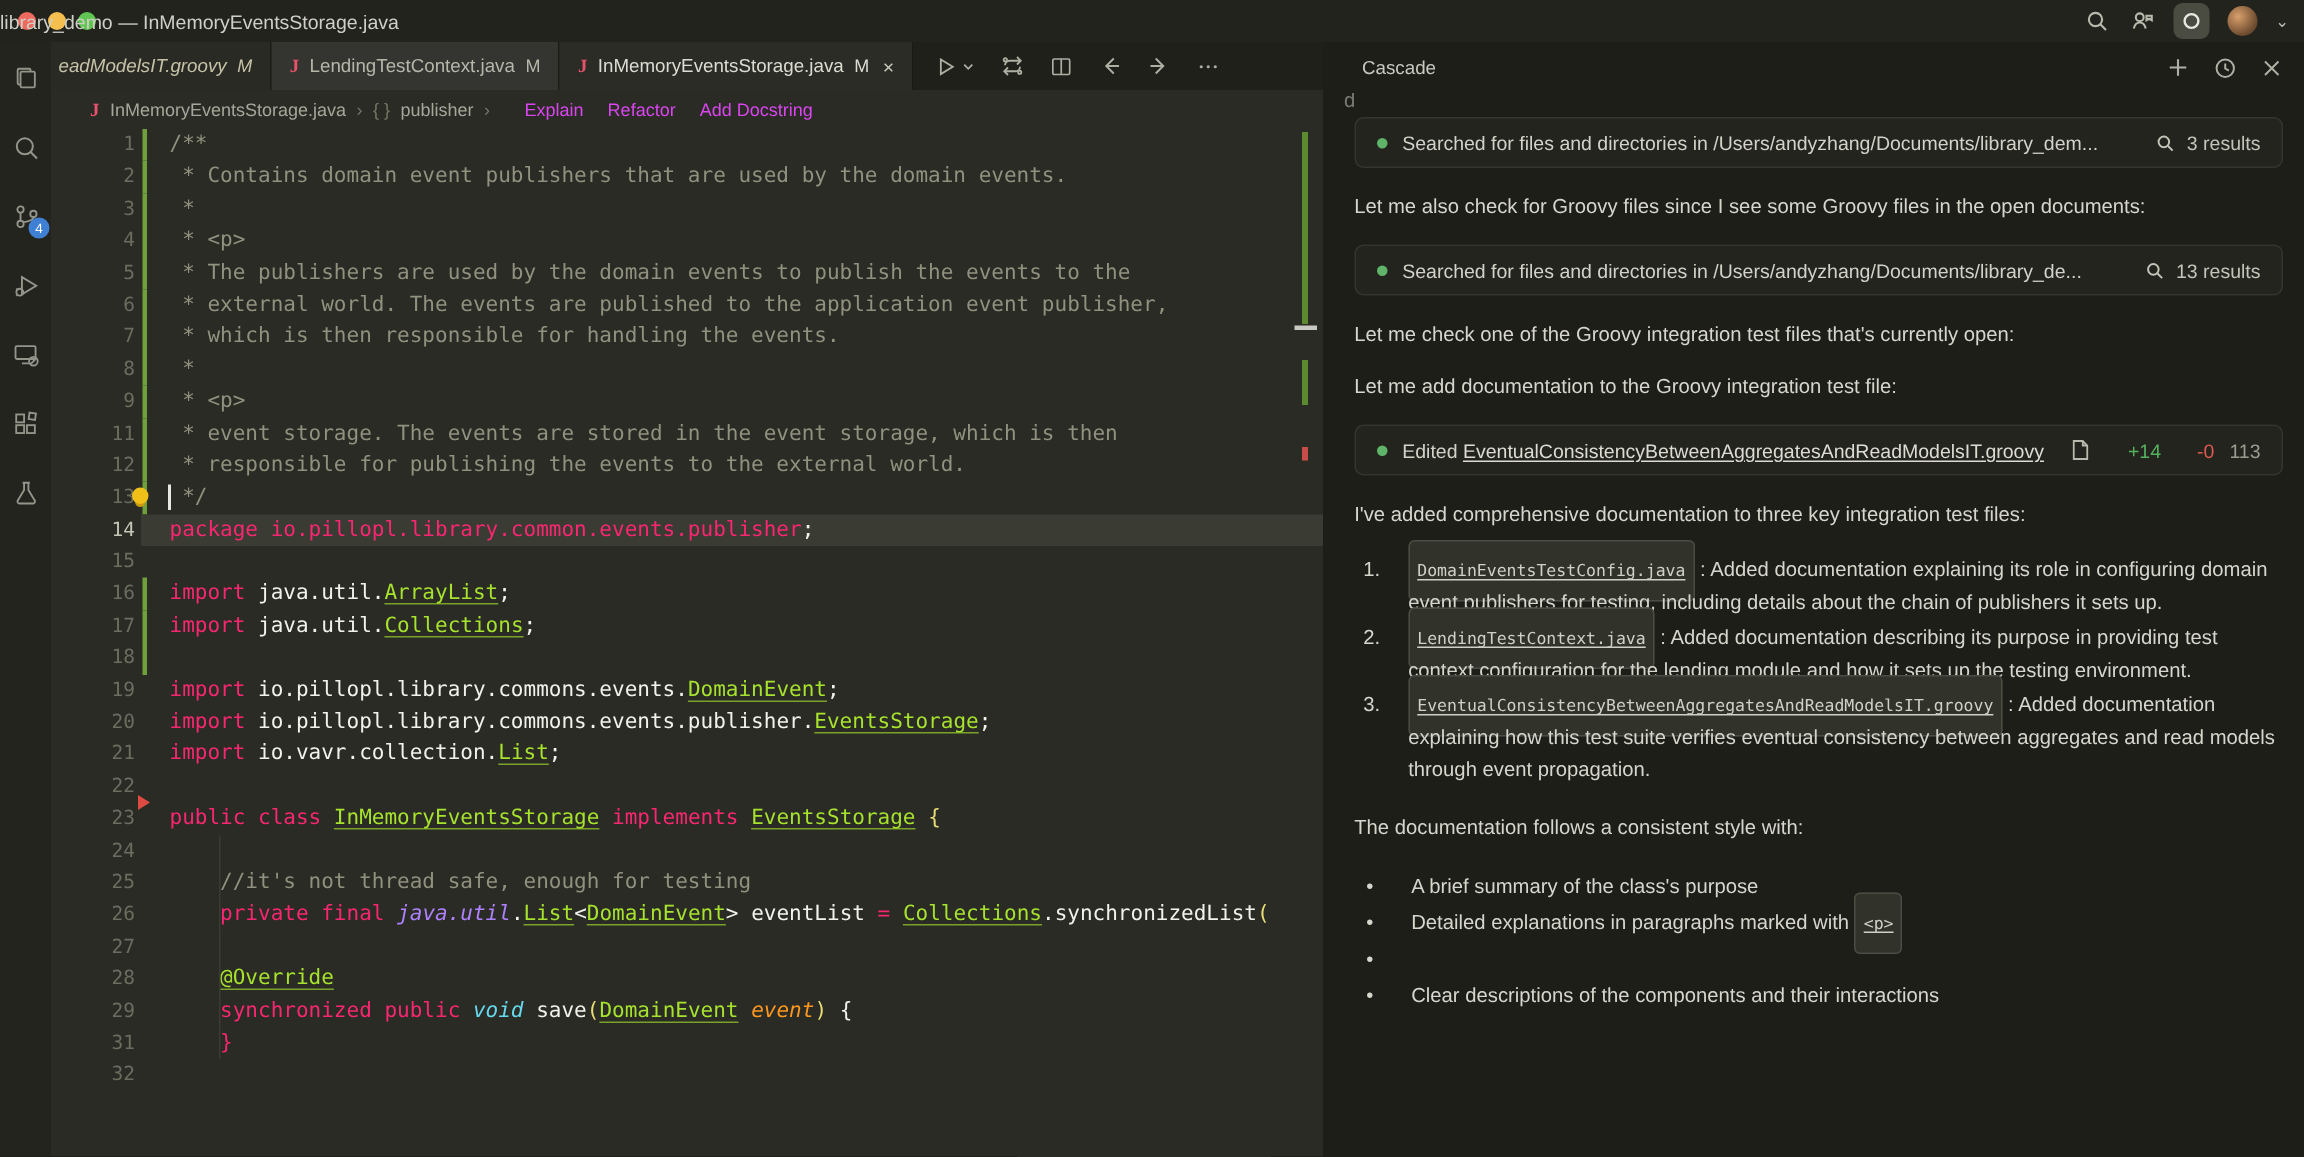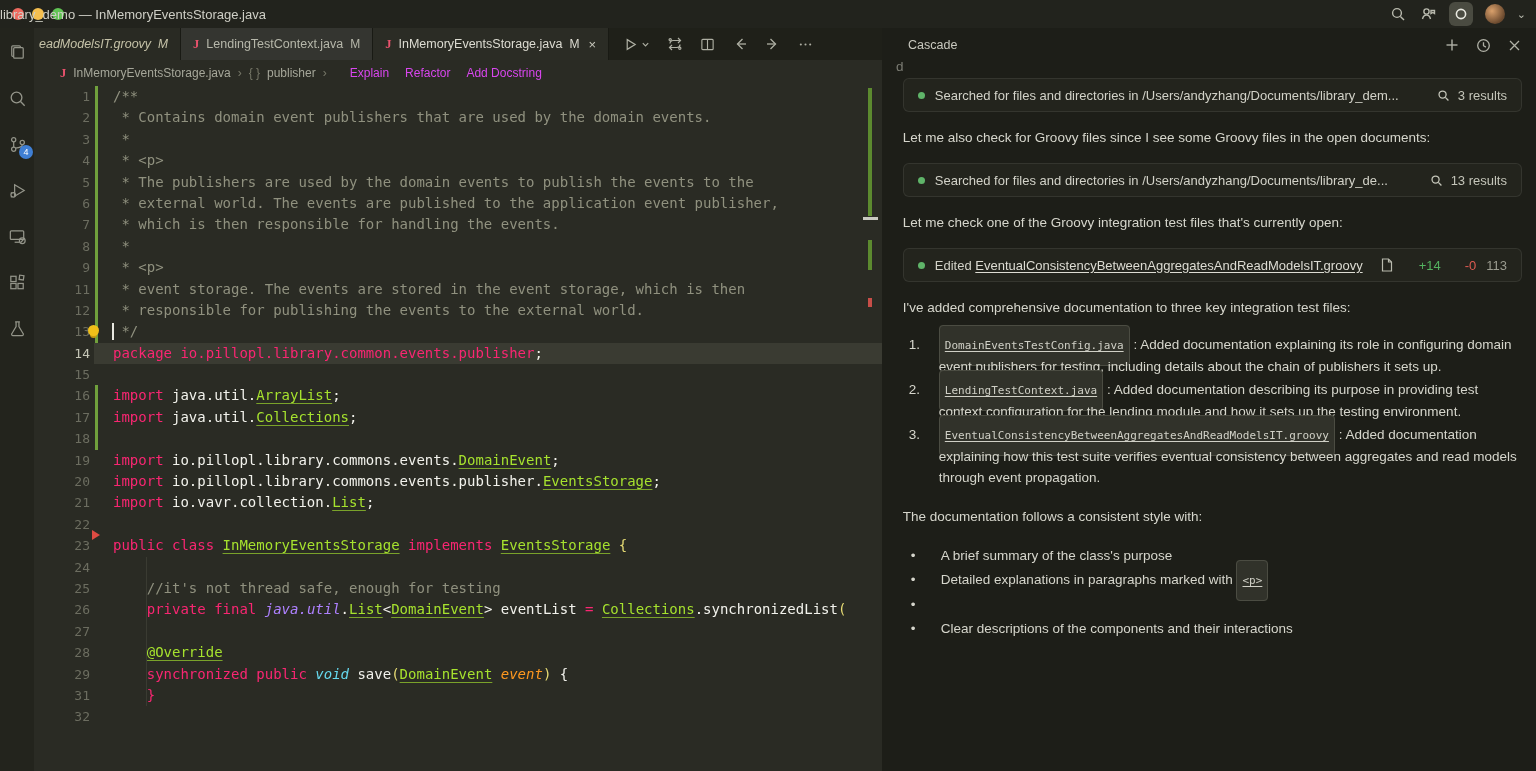--- a/index.html
+++ b/index.html
@@ -460,20 +460,21 @@
               <span class="pic">
                 <svg width="13" height="13" viewBox="0 0 14 14" fill="none" stroke="currentColor" stroke-width="1.4">
                   <circle cx="6" cy="6" r="3.8"></circle>
                   <line x1="9" y1="9" x2="12.3" y2="12.3"></line>
                 </svg>
               </span>
               <span>13 results</span>
             </div>
           </div>
           <div class="cpara">Let me check one of the Groovy integration test files that's currently open:</div>
+          <div class="cpara">Let me add documentation to the Groovy integration test file:</div>
           <div class="ccard">
             <div class="dot"></div>
             <span>Edited <span class="clink">EventualConsistencyBetweenAggregatesAndReadModelsIT.groovy</span></span>
             <span class="docic">
               <svg width="12" height="14" viewBox="0 0 12 14" fill="none" stroke="currentColor" stroke-width="1.2">
                 <path d="M1.5 1h6l3 3v9h-9z"></path>
                 <path d="M7.5 1v3h3"></path>
               </svg>
             </span>
             <span class="stat-add">+14</span>

